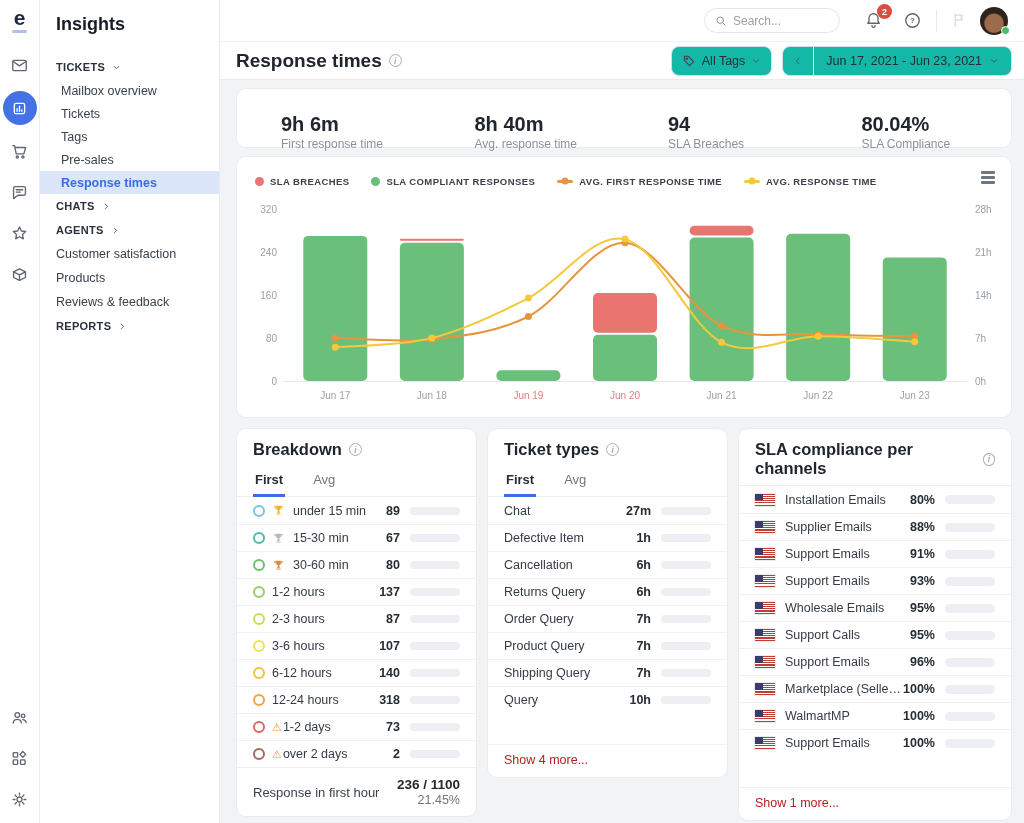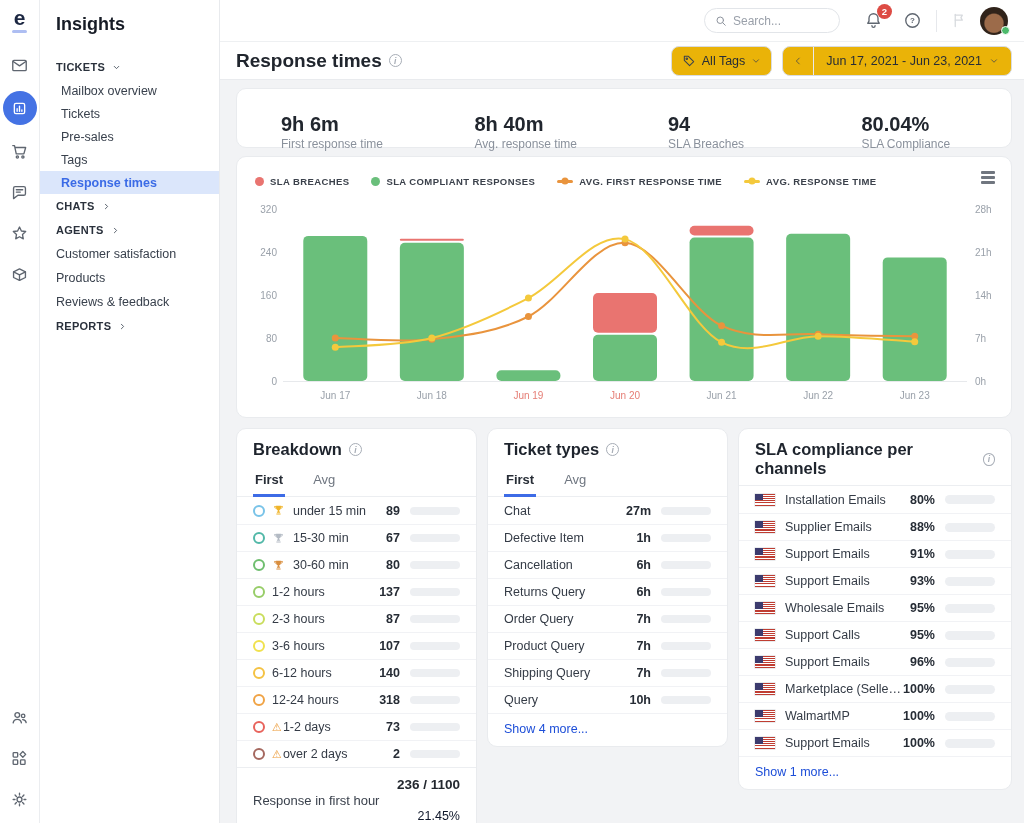--- a/index.html
+++ b/index.html
@@ -41,21 +41,21 @@
   .help-btn svg { display:block; }
   .v-divider { width:1px; height:22px; background:#e6e8ec; margin:0 14px; }
   .flag-btn svg { width:17px; height:17px; stroke:#d7dade; fill:none; stroke-width:1.8; stroke-linecap:round; stroke-linejoin:round; display:block; }
   .avatar { width:28px; height:28px; border-radius:50%; margin-left:12px; position:relative; background:#30231a; background:radial-gradient(circle at 50% 58%, #9c6b4a 0 42%, #30231a 48%); cursor:pointer; }
   .status-dot { position:absolute; right:-2px; bottom:0; width:9px; height:9px; border-radius:50%; background:#4cba6b; border:1.5px solid #fff; }
 
   .page-header { height:38px; background:#fff; border-bottom:1px solid #e9ebee; display:flex; align-items:center; padding:0 12px 0 16px; flex-shrink:0; }
   .page-title { font-size:19px; font-weight:700; color:#20252d; }
   .info-icon { width:13px; height:13px; border:1.3px solid #a7adb6; border-radius:50%; color:#a7adb6; font-size:8.5px; font-weight:700; display:inline-flex; align-items:center; justify-content:center; margin-left:7px; font-style:italic; }
   .header-controls { margin-left:auto; display:flex; align-items:center; gap:10px; }
-  .btn { height:30px; background:#eab308; border:1px solid #d9dce1; border-radius:8px; display:flex; align-items:center; font-size:12.5px; color:#272d36; cursor:pointer; }
+  .btn { height:30px; background:#14b8a6; border:1px solid #d9dce1; border-radius:8px; display:flex; align-items:center; font-size:12.5px; color:#272d36; cursor:pointer; }
   .btn svg { stroke:#3c424c; fill:none; stroke-width:1.8; stroke-linecap:round; stroke-linejoin:round; }
   .all-tags-btn { gap:6px; padding:0 10px; font-weight:500; }
   .date-group { padding:0; }
   .date-prev { display:flex; align-items:center; justify-content:center; width:31px; height:100%; border-right:1px solid #e8eaed; cursor:pointer; }
   .date-label-wrap { display:flex; align-items:center; gap:7px; padding:0 12px; cursor:pointer; font-weight:500; }
 
   .content { flex:1; padding:8px 12px 12px 16px; overflow:hidden; }
   .card { background:#fff; border:1px solid #e9ebee; border-radius:10px; }
 
   
@@ -89,22 +89,22 @@
   .medal { width:13px; height:13px; margin-right:4px; flex-shrink:0; }
   .warn { color:#ec9c3b; font-size:11px; margin-right:1px; font-family:"DejaVu Sans",sans-serif; }
   .row-value { margin-left:auto; font-weight:700; color:#262c35; }
   .track { width:50px; height:8px; background:#edeff2; border-radius:4px; margin-left:10px; overflow:hidden; flex-shrink:0; }
   .track.tall { height:9px; border-radius:4.5px; }
   .fill { height:100%; border-radius:4px; background:#4c6fe4; min-width:2px; }
   .panel-footer { border-top:1px solid #eceef1; padding:9px 16px; display:flex; align-items:center; }
   .footer-label { font-size:13px; color:#3a414c; }
   .footer-right { margin-left:auto; text-align:right; }
   .footer-value { font-size:13.5px; font-weight:700; color:#23282f; }
-  .footer-percent { font-size:12.5px; color:#0f172a; margin-top:17px; }
-  .show-more { border-top:1px solid #f1f2f5; padding:8px 16px 10px; font-size:12.5px; color:#1d4ed8; cursor:pointer; }
+  .footer-percent { font-size:12.5px; color:#737373; margin-top:1px; }
+  .show-more { border-top:1px solid #f1f2f5; padding:8px 16px 10px; font-size:12.5px; color:#b91c1c; cursor:pointer;margin-top:31px; }
   .usflag { width:20px; height:12px; position:relative; margin-right:10px; flex-shrink:0; background:repeating-linear-gradient(180deg,#bf3d32 0 .95px,#fff .95px 1.9px); box-shadow:0 0 0 .5px #d3d6da; }
   .usflag::after { content:""; position:absolute; left:0; top:0; width:8px; height:6.5px; background:#3c3b6e; }
 </style>
 </head>
 <body>
 
 <div class="app">
 
   <aside class="rail">
     <div style="display:flex;flex-direction:column;align-items:center;cursor:pointer;">
@@ -181,22 +181,22 @@
         <div class="nav-section">
           <span>TICKETS</span>
           <span style="display: inline-flex;">
             <svg viewBox="0 0 24 24">
               <path d="M6 9l6 6 6-6"></path>
             </svg>
           </span>
         </div>
         <div class="nav-link">Mailbox overview</div>
         <div class="nav-link">Tickets</div>
+        <div class="nav-link">Tags</div>
         <div class="nav-link">Pre-sales</div>
-        <div class="nav-link">Tags</div>
         <div class="nav-link active">Response times</div>
         <div class="nav-section">
           <span>CHATS</span>
           <span style="display: inline-flex;">
             <svg viewBox="0 0 24 24">
               <path d="M9 6l6 6-6 6"></path>
             </svg>
           </span>
         </div>
         <div class="nav-section">

